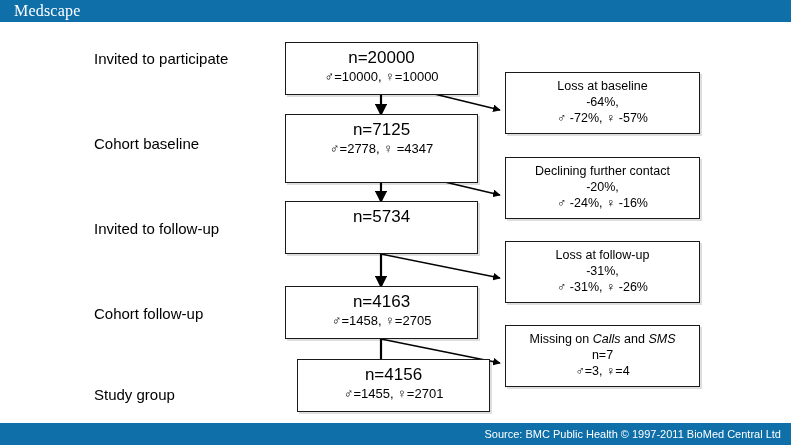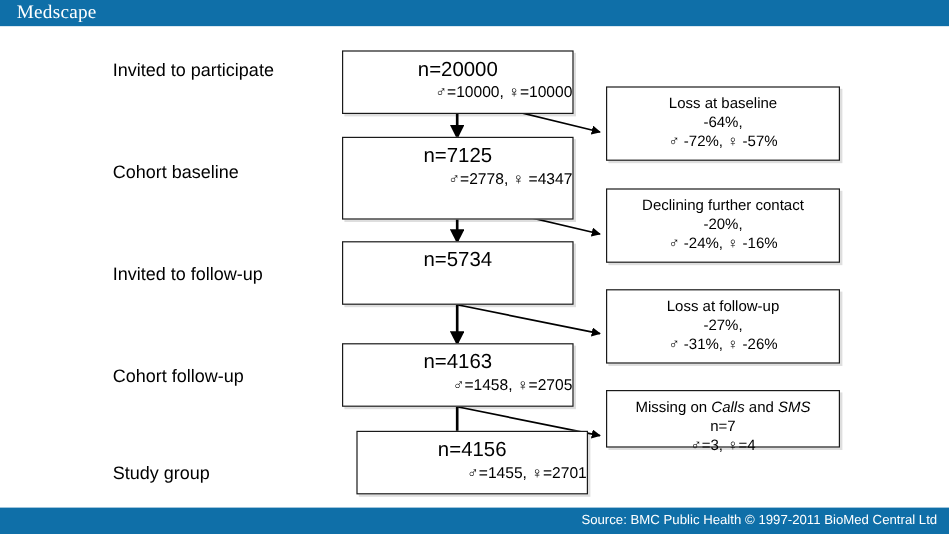--- a/index.html
+++ b/index.html
@@ -86,21 +86,20 @@
   .flow-box .count {
     font-size: 17px;
     color: #000000;
     line-height: 20px;
     margin-top: 5px;
   }
   .flow-box .breakdown {
     font-size: 13px;
     color: #000000;
     line-height: 17px;
-    text-align: right;
   }
 
   
   .side-box {
     position: absolute;
     left: 505px;
     width: 195px;
     box-sizing: border-box;
     border: 1.6px solid #1a1a1a;
     background: #ffffff;
@@ -197,25 +196,25 @@
   </div>
 
   <div class="side-box" style="top:135px; height:62px;">
     <div class="side-title">Declining further contact</div>
     <div class="side-total">-20%,</div>
     <div class="side-breakdown">♂ -24%, ♀ -16%</div>
   </div>
 
   <div class="side-box" style="top:219px; height:62px;">
     <div class="side-title">Loss at follow-up</div>
-    <div class="side-total">-27%,</div>
+    <div class="side-total">-31%,</div>
     <div class="side-breakdown">♂ -31%, ♀ -26%</div>
   </div>
 
-  <div class="side-box" style="top:303px; height:48px;">
+  <div class="side-box" style="top:303px; height:62px;">
     <div class="side-title">
       <span>Missing on </span><em>Calls</em><span> and </span><em>SMS</em>
     </div>
     <div class="side-total">n=7</div>
     <div class="side-breakdown">♂=3, ♀=4</div>
   </div>
 
 </div>
 
 <div id="footer-bar">

